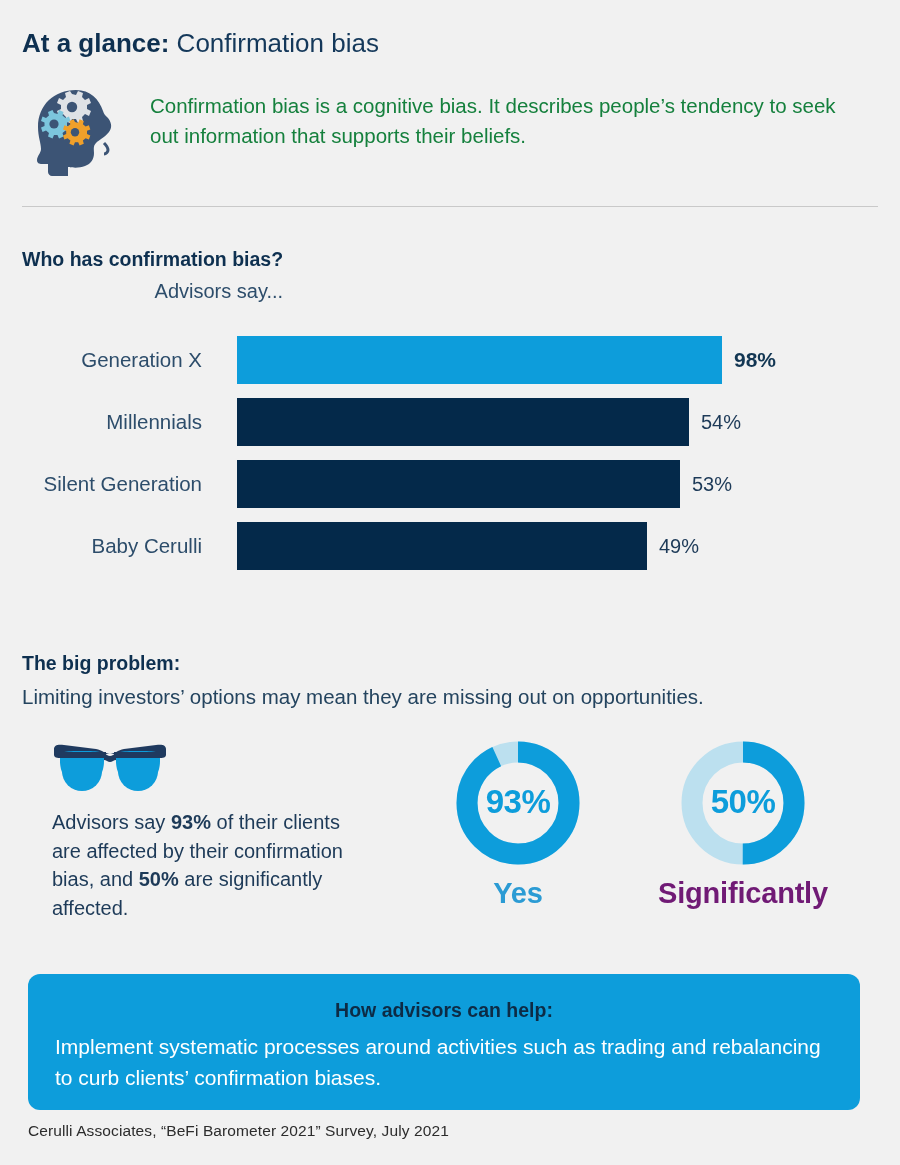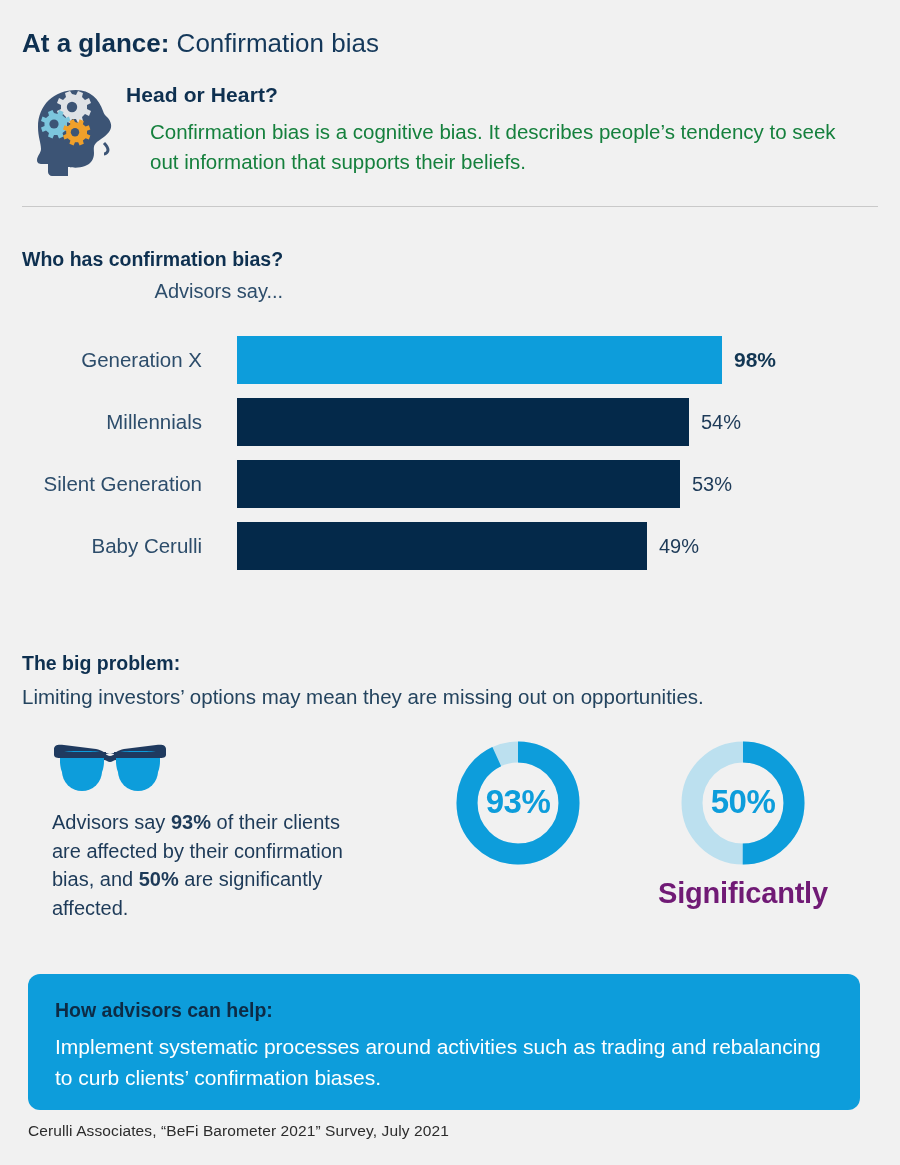--- a/index.html
+++ b/index.html
@@ -104,21 +104,21 @@
   }
 
   
   .cta {
     position: absolute; left: 28px; top: 974px;
     width: 832px; height: 136px;
     background: #0d9ddb; border-radius: 12px;
     padding: 23px 27px;
   }
   .cta-head {
-    font-size: 19.5px; font-weight: bold; line-height: 26px; color: #0d2b45;
+    font-size: 19.5px; font-weight: bold; line-height: 26px; color: #0d2b45; text-align: center;
   }
   .cta-body {
     margin-top: 8px; font-size: 21px; line-height: 31px; color: #ffffff;
   }
 
   .footer {
     position: absolute; left: 28px; top: 1122px;
     font-size: 15.5px; color: #2c2c2c; letter-spacing: .1px;
   }
 </style>
@@ -147,21 +147,20 @@
           <circle cx="0" cy="-2" r="4.6" fill="#3c5475"></circle>
         </g>
 
         <g transform="translate(47,46)">
           <path d="M0,-12 L3.2,-11 L4.6,-14.8 L8.8,-13 L7.9,-9.7 L10.6,-7.4 L13.9,-8.8 L15.3,-4.6 L12,-3.2 L12,0 L15.3,1.4 L13.9,5.6 L10.6,4.2 L7.9,6.5 L8.8,9.8 L4.6,11.6 L3.2,8.3 L0,8.3 L-1.4,11.6 L-5.6,9.8 L-4.6,6.5 L-7.4,4.2 L-10.6,5.6 L-12,1.4 L-8.8,0 L-8.8,-3.2 L-12,-4.6 L-10.6,-8.8 L-7.4,-7.4 L-4.6,-9.7 L-5.6,-13 L-1.4,-14.8 Z" fill="#f0a02a"></path>
           <circle cx="0" cy="-1.8" r="4.2" fill="#3c5475"></circle>
         </g>
       </svg>
     </div>
     <div class="intro-text">
-      <div class="intro-head">Head or Heart?</div>
       <div class="intro-body">Confirmation bias is a cognitive bias. It describes people’s tendency to seek out information that supports their beliefs.</div>
     </div>
   </div>
 
   <div class="divider"></div>
 
   <div class="sec-who">
     <div class="sec-head">Who has confirmation bias?</div>
     <div class="sec-sub">Advisors say...</div>
   </div>
@@ -221,20 +220,21 @@
     </div>
 
     <div class="donut-wrap d1">
       <div class="donut">
         <svg width="130" height="130" viewBox="0 0 130 130" xmlns="http://www.w3.org/2000/svg">
           <circle cx="65" cy="65" r="51" fill="none" stroke="#bce0ef" stroke-width="21"></circle>
           <circle id="donut-arc-0" cx="65" cy="65" r="51" fill="none" stroke="#0d9ddb" stroke-width="21" stroke-dasharray="298.01 22.43" transform="rotate(-90 65 65)"></circle>
         </svg>
         <div class="donut-num" style="color:#0d9ddb">93%</div>
       </div>
+      <div class="donut-cap" style="color:#2b9bd4">Yes</div>
     </div>
 
     <div class="donut-wrap d2">
       <div class="donut">
         <svg width="130" height="130" viewBox="0 0 130 130" xmlns="http://www.w3.org/2000/svg">
           <circle cx="65" cy="65" r="51" fill="none" stroke="#bce0ef" stroke-width="21"></circle>
           <circle id="donut-arc-1" cx="65" cy="65" r="51" fill="none" stroke="#0d9ddb" stroke-width="21" stroke-dasharray="160.22 160.22" transform="rotate(-90 65 65)"></circle>
         </svg>
         <div class="donut-num" style="color:#0d9ddb">50%</div>
       </div>

